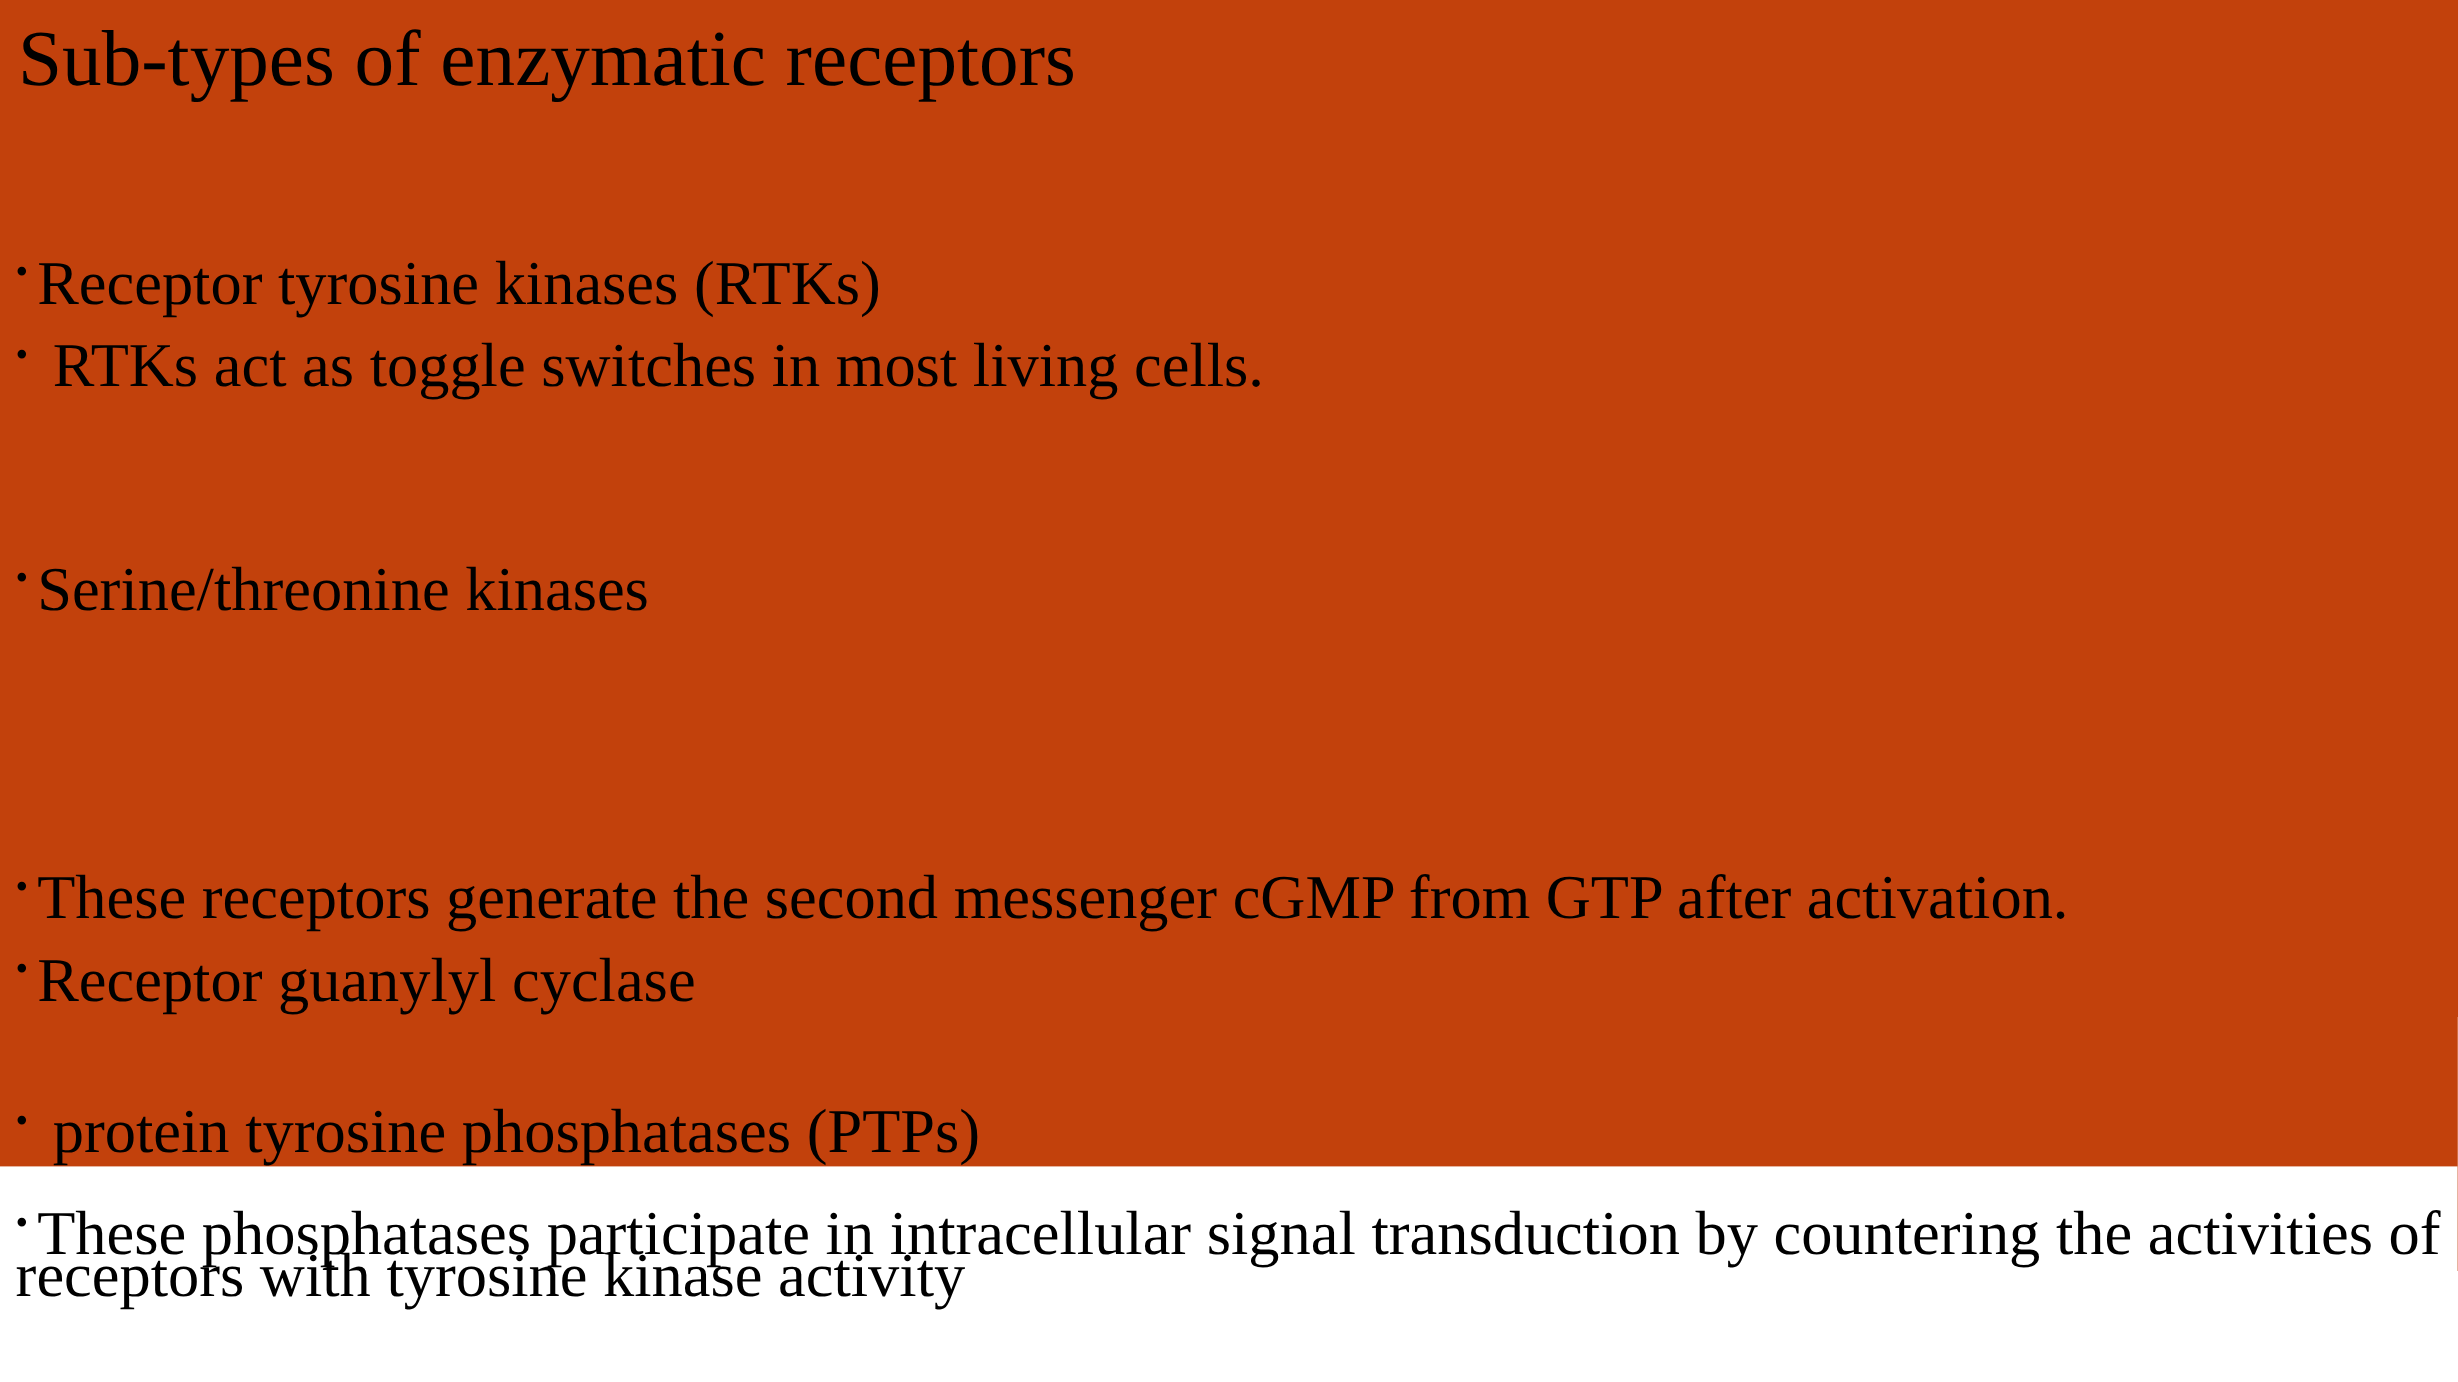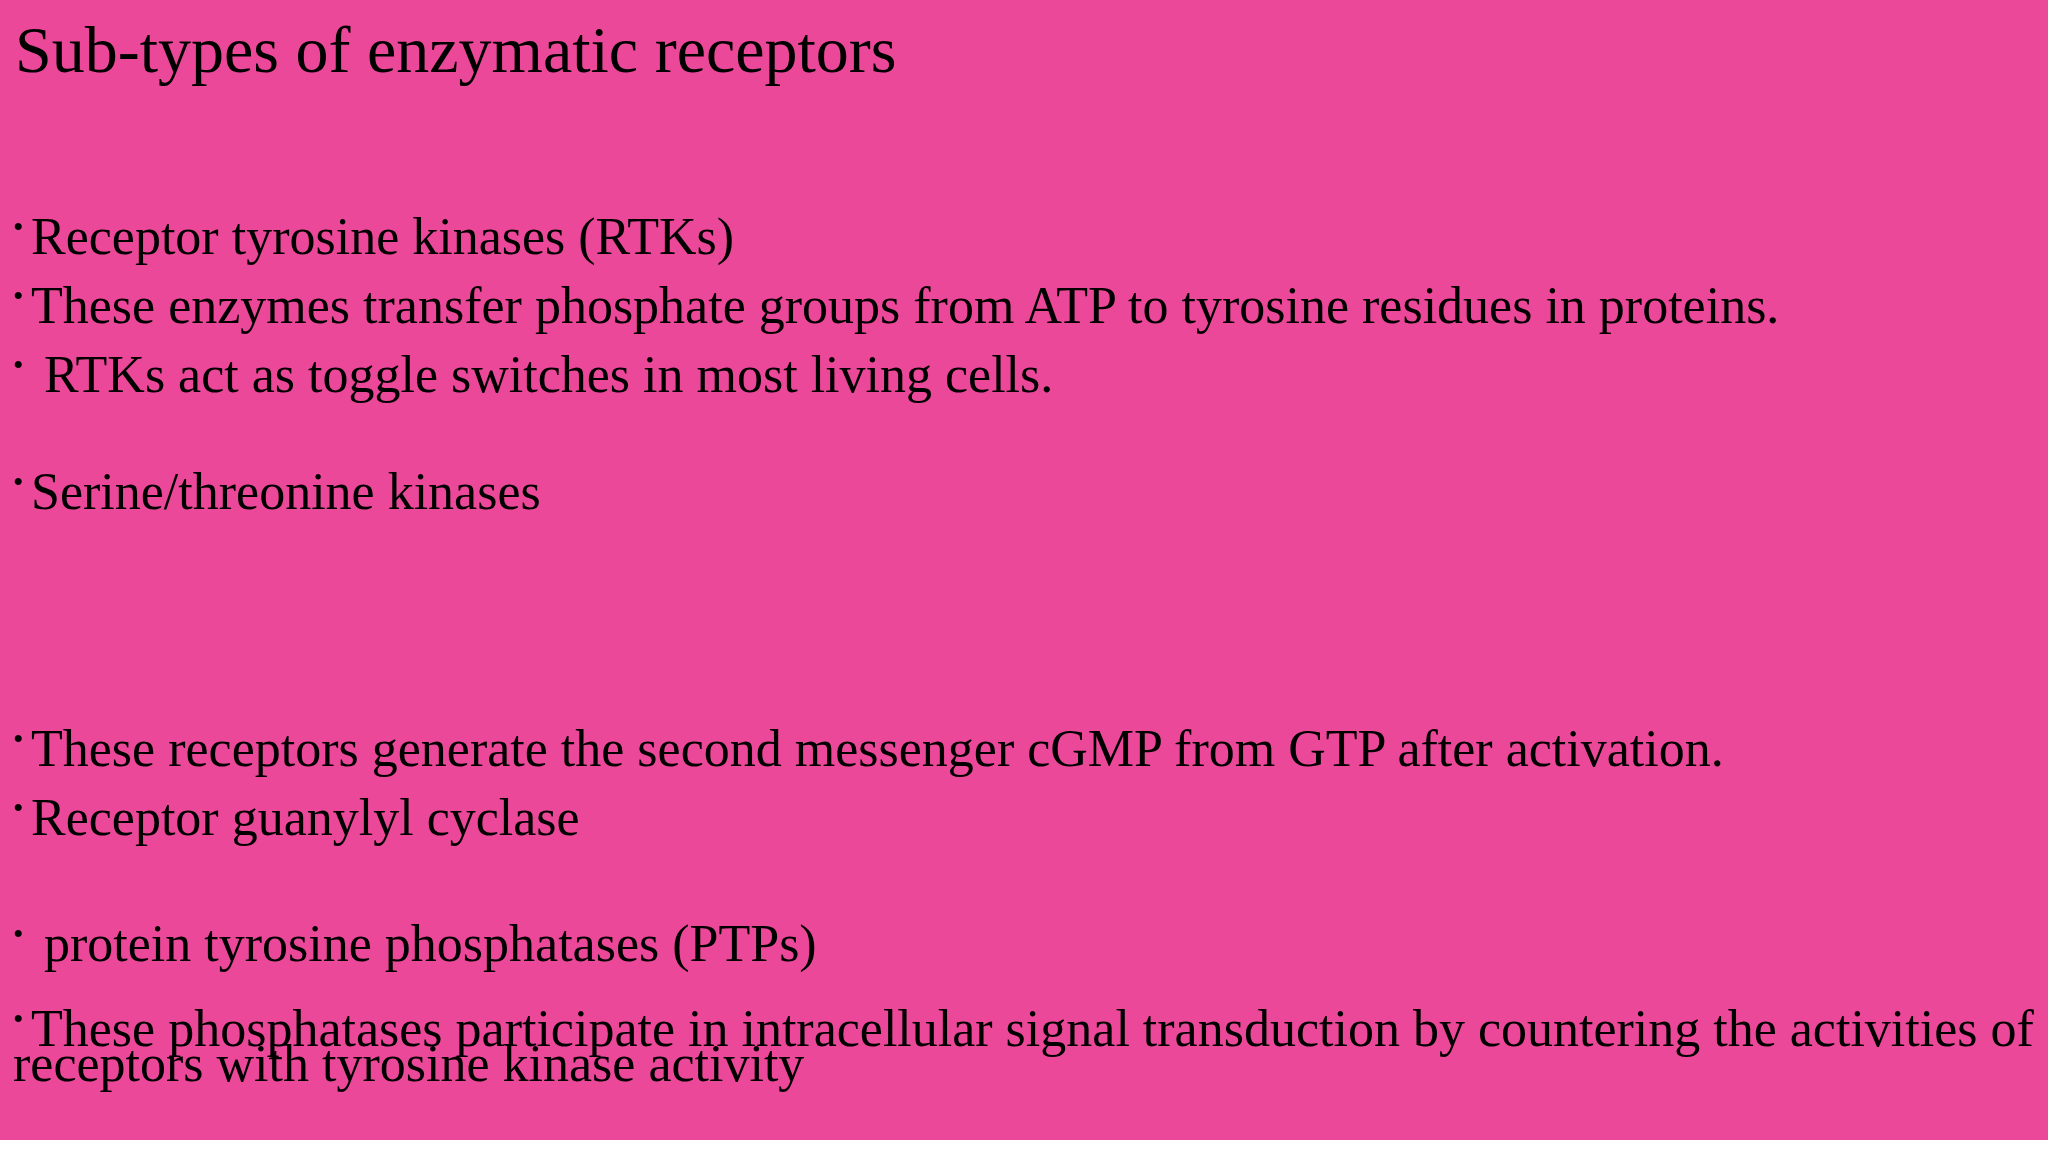--- a/index.html
+++ b/index.html
@@ -5,22 +5,22 @@
   html, body { margin: 0; padding: 0; }
   body {
     width: 2048px;
     height: 1152px;
     background: #ffffff;
     overflow: hidden;
   }
   .slide {
     position: relative;
     width: 2048px;
-    height: 1140px;
-    background: #ec4899;
+    height: 972px;
+    background: #c2410c;
     color: #000000;
     font-family: "Liberation Serif", "DejaVu Serif", serif;
   }
   .title {
     position: absolute;
     left: 15px;
     top: 17px;
     font-size: 66px;
     line-height: 66px;
     white-space: pre;
@@ -49,21 +49,20 @@
   .line-text { white-space: pre; text-align: center; }
 </style>
 </head>
 <body>
 
 <div class="slide">
   <div class="title">Sub-types of enzymatic receptors</div>
 
   <div class="group" style="top:206px">
       <div class="line"><span class="bullet">•</span><span class="line-text">Receptor tyrosine kinases (RTKs)</span></div>
-      <div class="line"><span class="bullet">•</span><span class="line-text">These enzymes transfer phosphate groups from ATP to tyrosine residues in proteins.</span></div>
       <div class="line"><span class="bullet">•</span><span class="line-text"> RTKs act as toggle switches in most living cells.</span></div>
     </div>
 
   <div class="group" style="top:461px">
       <div class="line"><span class="bullet">•</span><span class="line-text">Serine/threonine kinases</span></div>
     </div>
 
   <div class="group" style="top:718px">
       <div class="line"><span class="bullet">•</span><span class="line-text">These receptors generate the second messenger cGMP from GTP after activation.</span></div>
       <div class="line"><span class="bullet">•</span><span class="line-text">Receptor guanylyl cyclase</span></div>

